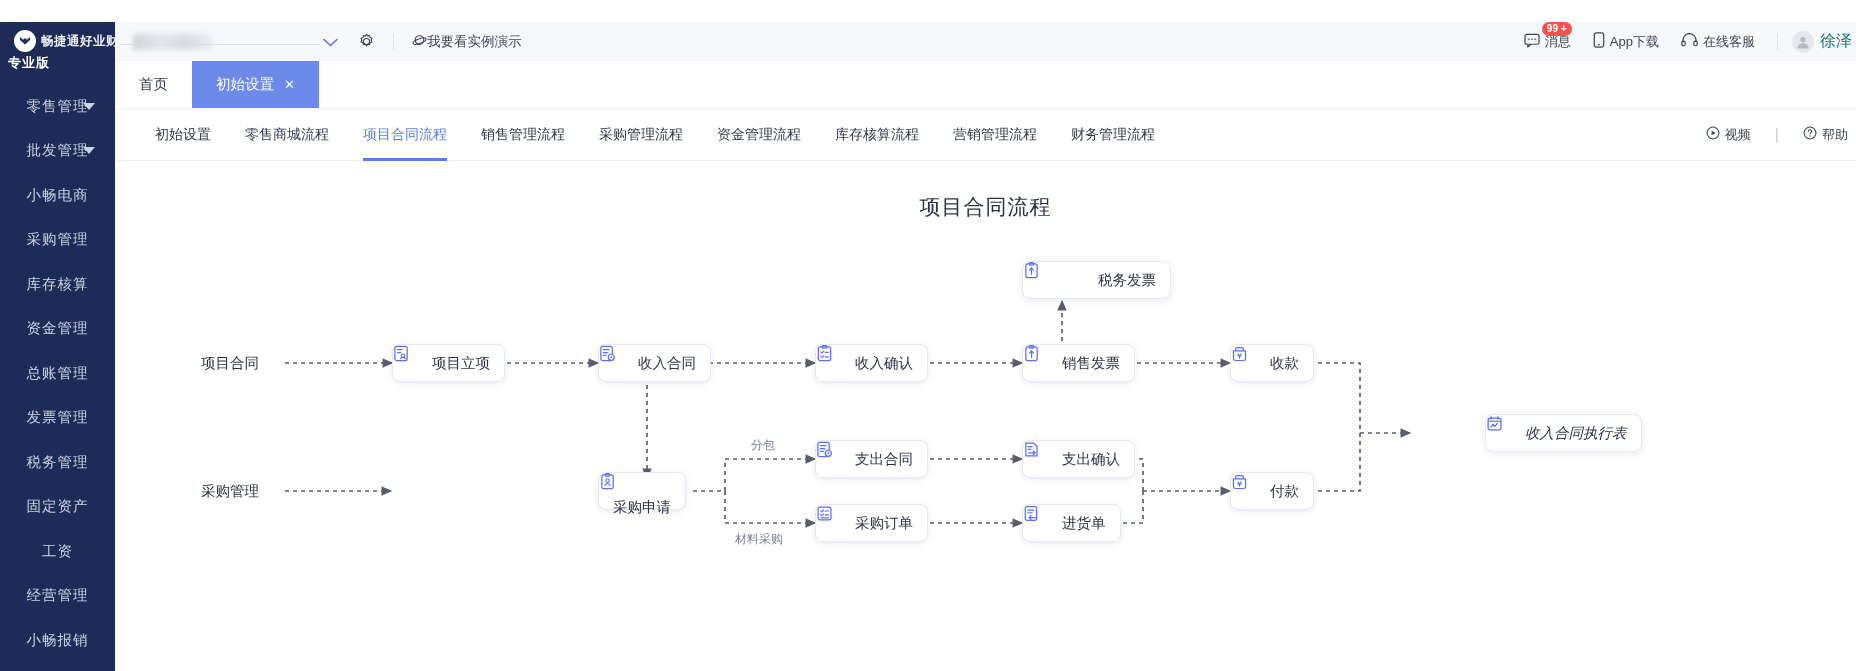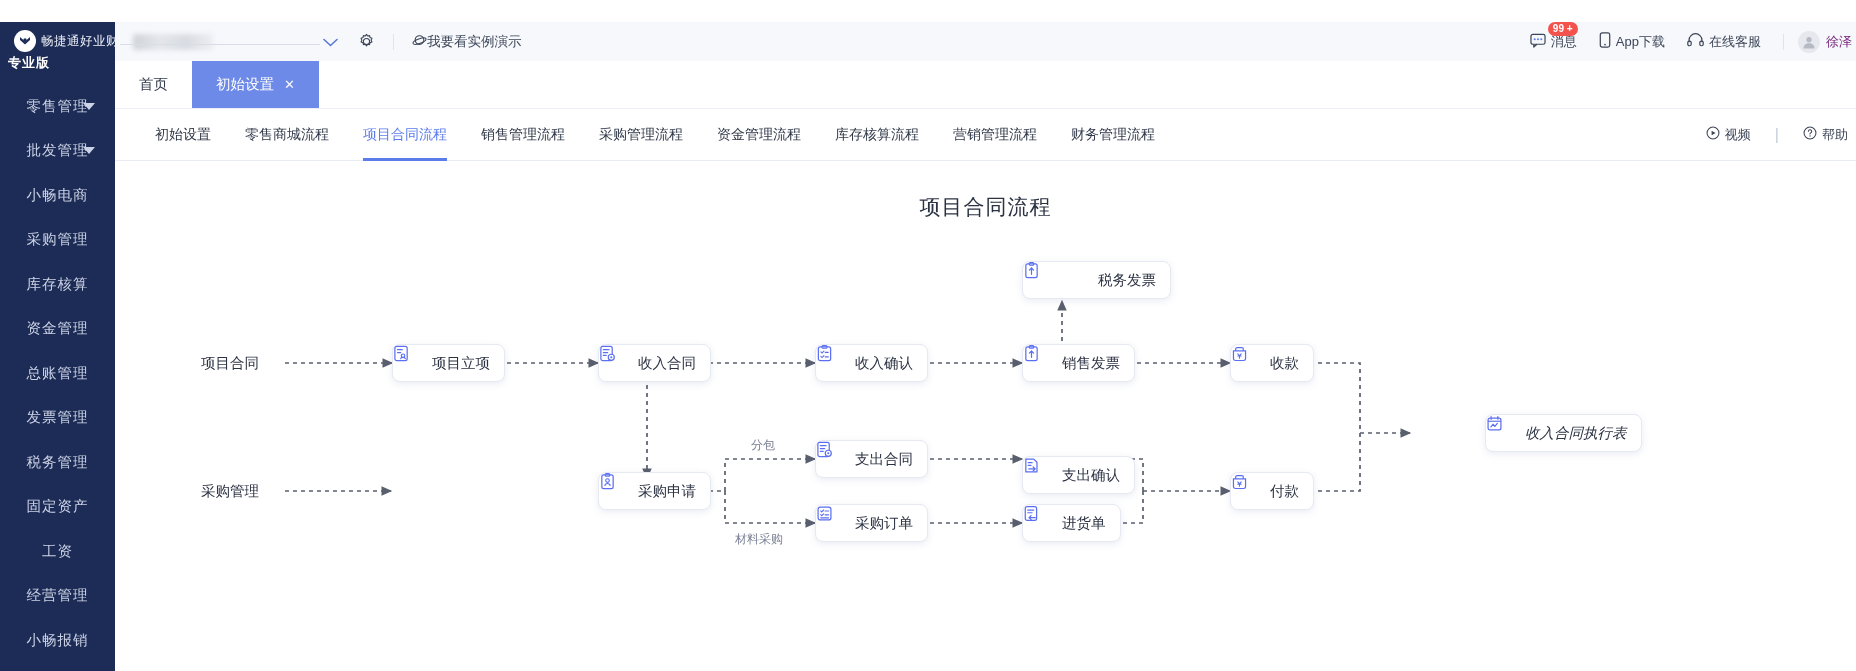--- a/index.html
+++ b/index.html
@@ -11,21 +11,21 @@
   }
   #app { position: relative; width: 1856px; height: 671px; background:#fff; }
 
   
   .sidebar {
     position: absolute; left:0; top:22px; width:115px; height:649px;
     background:#1d2c56;
     display:flex; flex-direction:column; align-items:center;
   }
   .logo-wrap { width:100%; height:62px; position:relative; }
-  .logo-row { display:flex; align-items:center; gap:5px; padding:8px 0 0 14px; }
+  .logo-row { display:flex; align-items:center; gap:5px; padding:8px 0 0 14px;font-weight:bold; }
   .logo-mark {
     width:22px; height:22px; border-radius:50%;
     background:#ffffff;
     display:flex; align-items:center; justify-content:center;
     flex:0 0 auto;
   }
   .logo-mark svg { display:block; }
   .logo-text { font-size:12.5px; color:#eef1f8; letter-spacing:.5px; white-space:nowrap; }
   .logo-pro {
     position:absolute; left:8px; top:32px;
@@ -74,21 +74,21 @@
   }
   .badge {
     position:absolute; left:18px; top:-11px;
     background:#f4524d; color:#fff; font-size:10px; font-weight:bold;
     border-radius:9px; padding:1px 5px; line-height:12px; white-space:nowrap;
   }
   .avatar {
     width:22px;height:22px;border-radius:50%;background:#e6e8ed;
     display:flex;align-items:center;justify-content:center;margin-right:6px;
   }
-  .uname { font-size:13px; color:#701a75; white-space:nowrap; }
+  .uname { font-size:16px; color:#0f766e; white-space:nowrap; }
 
   
   .pagetabs {
     position:absolute; left:115px; top:61px; right:0; height:48px;
     background:#ffffff; display:flex; align-items:stretch;
     border-bottom:1px solid #eceff5;
   }
   .ptab {
     display:flex; align-items:center; padding:0 24px;
     font-size:14.5px; color:#333b4d; cursor:pointer;
@@ -466,21 +466,21 @@
           <svg width="17" height="17" viewBox="0 0 18 18">
               <rect x="2.2" y="3.2" width="13.6" height="12.6" rx="2" fill="none" stroke="#5b6ff0" stroke-width="1.3"></rect>
               <path d="M2.2 6.6h13.6" stroke="#5b6ff0" stroke-width="1.2"></path>
               <path d="M5.4 1.8v2.6M12.6 1.8v2.6" stroke="#5b6ff0" stroke-width="1.3" stroke-linecap="round"></path>
               <path d="M5.2 12.6l2.2-2.8 2 2.2 2.6-3.2" fill="none" stroke="#5b6ff0" stroke-width="1.3" stroke-linecap="round" stroke-linejoin="round"></path>
             </svg>
         </span>
         <span>收入合同执行表</span>
       </div>
 
-      <div class="node" style="left:483px; top:311px;">
+      <div class="node" style="left:483px; top:311px;flex-direction:column;">
         <span class="ico">
           <svg width="17" height="17" viewBox="0 0 18 18">
               <rect x="3" y="2" width="12" height="14.5" rx="2" fill="none" stroke="#5b6ff0" stroke-width="1.3"></rect>
               <rect x="6.6" y="0.6" width="4.8" height="2.8" rx="1" fill="none" stroke="#5b6ff0" stroke-width="1.2"></rect>
               <circle cx="9" cy="8" r="1.9" fill="none" stroke="#5b6ff0" stroke-width="1.2"></circle>
               <path d="M6.1 13.6c.3-1.7 1.5-2.5 2.9-2.5s2.6.8 2.9 2.5" fill="none" stroke="#5b6ff0" stroke-width="1.2"></path>
             </svg>
         </span>
         <span>采购申请</span>
       </div>
@@ -490,21 +490,21 @@
           <svg width="17" height="17" viewBox="0 0 18 18">
               <rect x="2" y="1.5" width="12" height="15" rx="2" fill="none" stroke="#5b6ff0" stroke-width="1.3"></rect>
               <path d="M4.6 5h6M4.6 8h4.6M4.6 11h3" stroke="#5b6ff0" stroke-width="1.3" stroke-linecap="round"></path>
               <circle cx="13" cy="13" r="3.2" fill="#fff" stroke="#5b6ff0" stroke-width="1.3"></circle>
               <circle cx="13" cy="13" r="1.1" fill="#5b6ff0"></circle>
             </svg>
         </span>
         <span>支出合同</span>
       </div>
 
-      <div class="node" style="left:907px; top:279px;margin-top:16px;">
+      <div class="node" style="left:907px; top:279px;">
         <span class="ico">
           <svg width="17" height="17" viewBox="0 0 18 18">
               <path d="M3 2.2h8.4l3.4 3.4v10.2H3z" fill="none" stroke="#5b6ff0" stroke-width="1.3" stroke-linejoin="round"></path>
               <path d="M5.5 6h4.2M5.5 8.8h3" stroke="#5b6ff0" stroke-width="1.2" stroke-linecap="round"></path>
               <path d="M6.2 12.6h6.6M10.8 10.6l2.2 2-2.2 2" fill="none" stroke="#5b6ff0" stroke-width="1.3" stroke-linecap="round" stroke-linejoin="round"></path>
             </svg>
         </span>
         <span>支出确认</span>
       </div>
 

